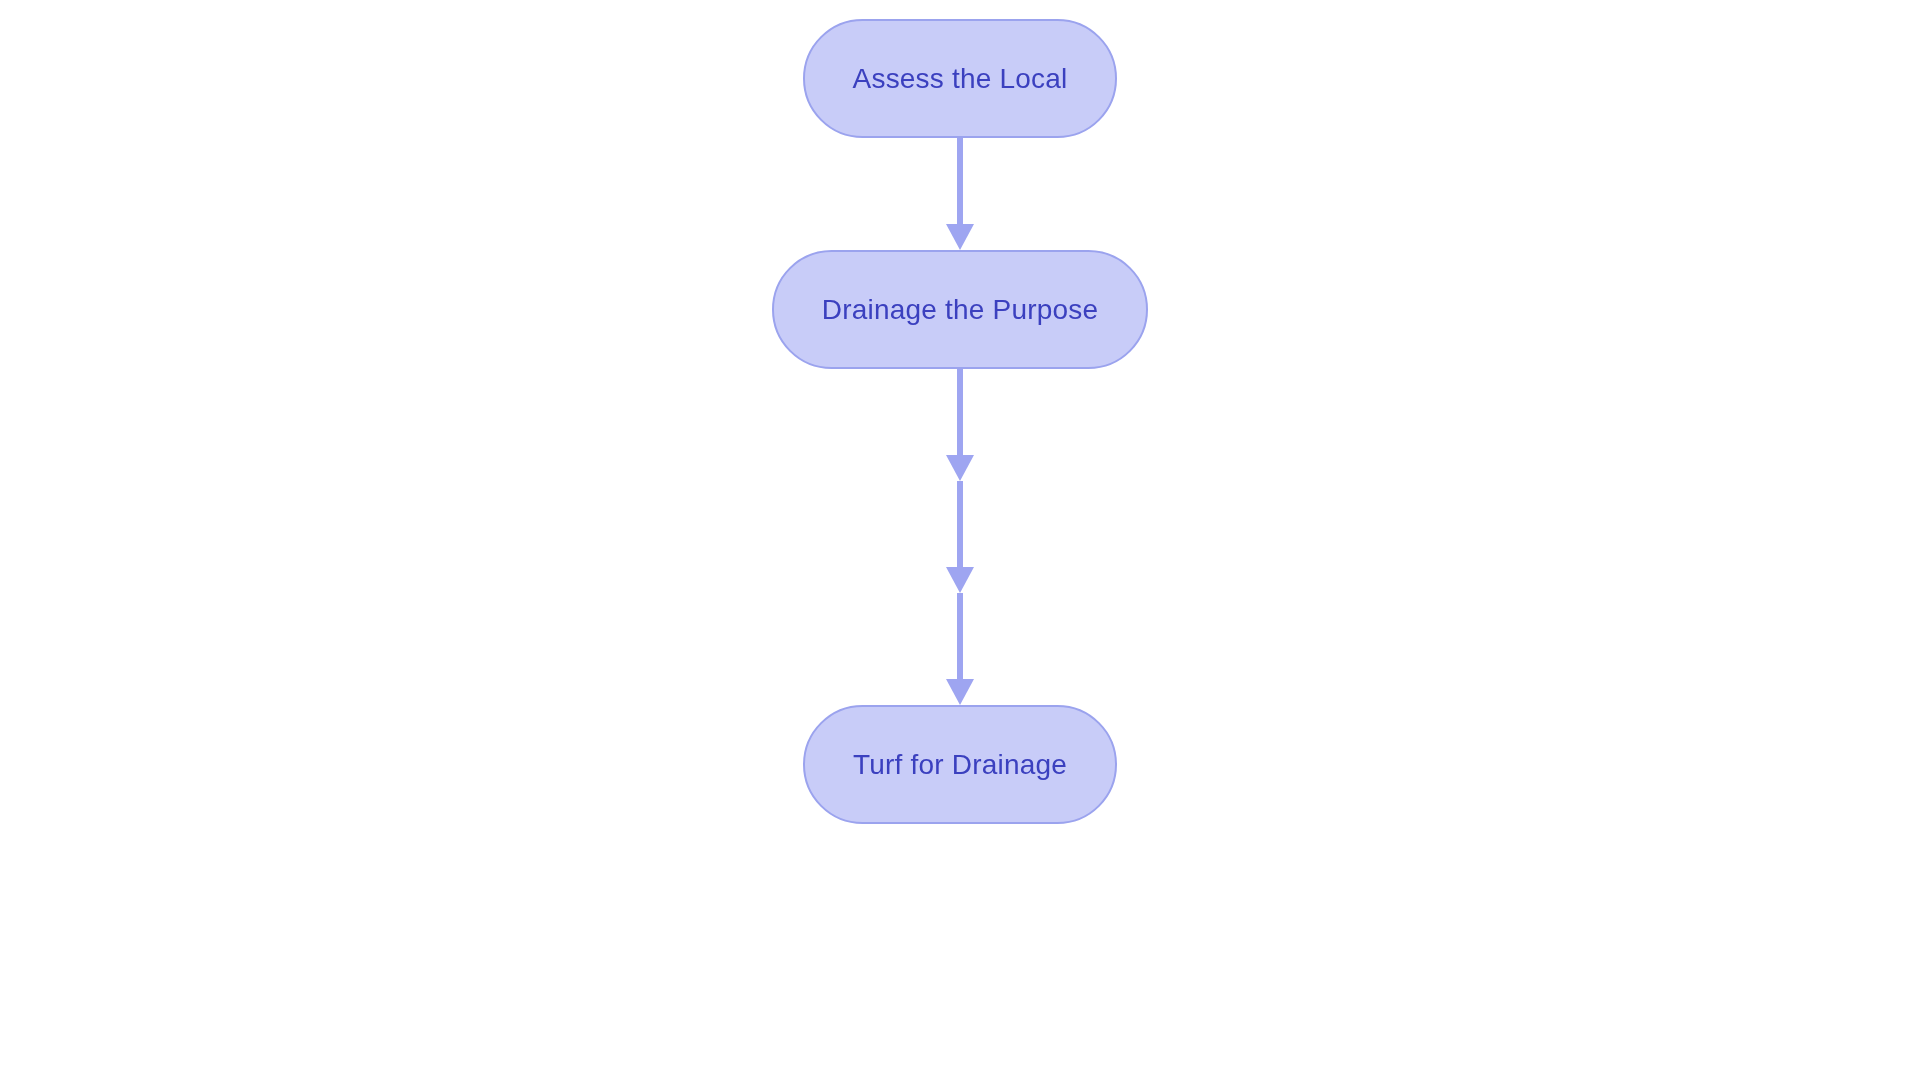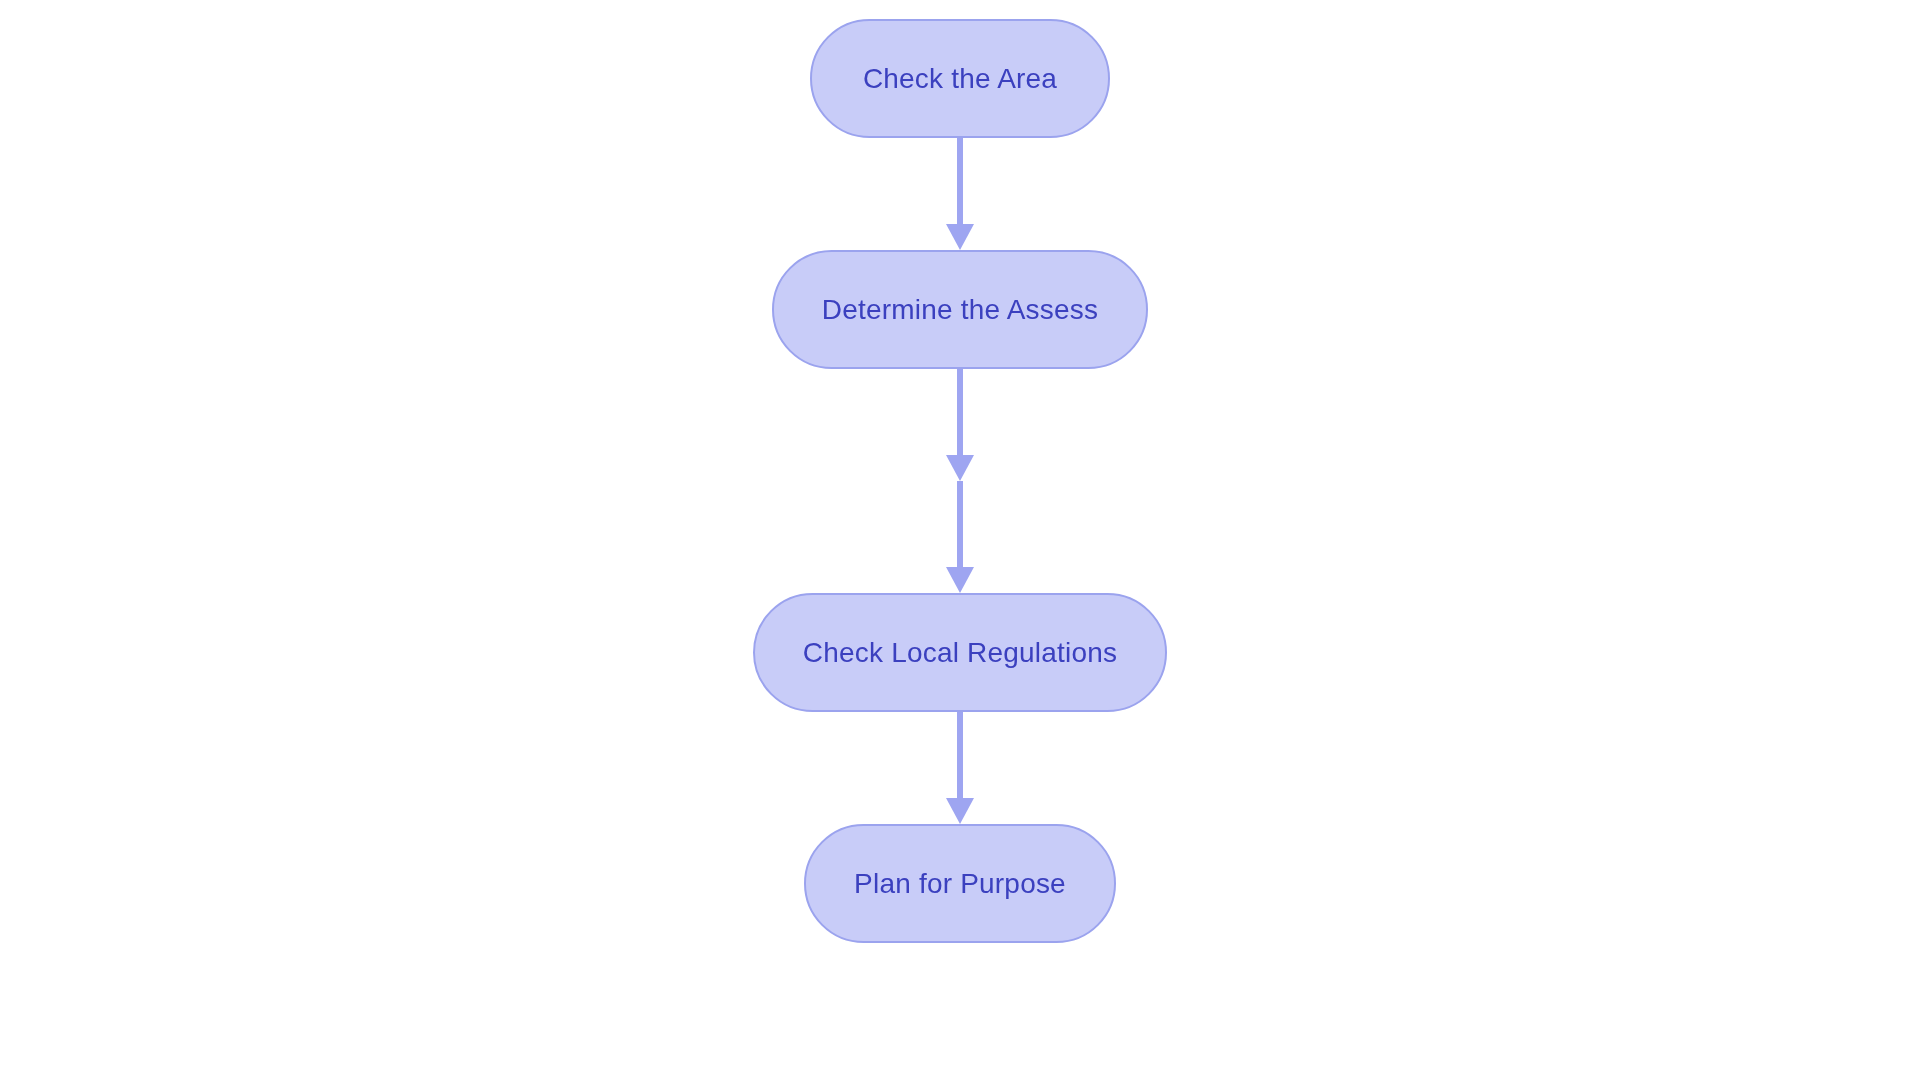--- a/index.html
+++ b/index.html
@@ -67,49 +67,46 @@
     border-right: 14px solid transparent;
     border-top: 26px solid var(--arrow);
   }
 </style>
 </head>
 <body>
 
 <div class="canvas">
 
   <div class="flow-node">
-    <span class="label">Check the Area</span>
+    <span class="label">Assess the Local</span>
   </div>
 
   <div class="flow-arrow">
     <div class="shaft"></div>
     <div class="head"></div>
   </div>
 
   <div class="flow-node">
-    <span class="label">Determine the Assess</span>
+    <span class="label">Drainage the Purpose</span>
   </div>
 
   <div class="flow-arrow">
     <div class="shaft"></div>
     <div class="head"></div>
   </div>
 
 
   <div class="flow-arrow">
     <div class="shaft"></div>
     <div class="head"></div>
   </div>
 
-  <div class="flow-node">
-    <span class="label">Check Local Regulations</span>
-  </div>
 
   <div class="flow-arrow">
     <div class="shaft"></div>
     <div class="head"></div>
   </div>
 
   <div class="flow-node">
-    <span class="label">Plan for Purpose</span>
+    <span class="label">Turf for Drainage</span>
   </div>
 
 </div>
 
 </body></html>

